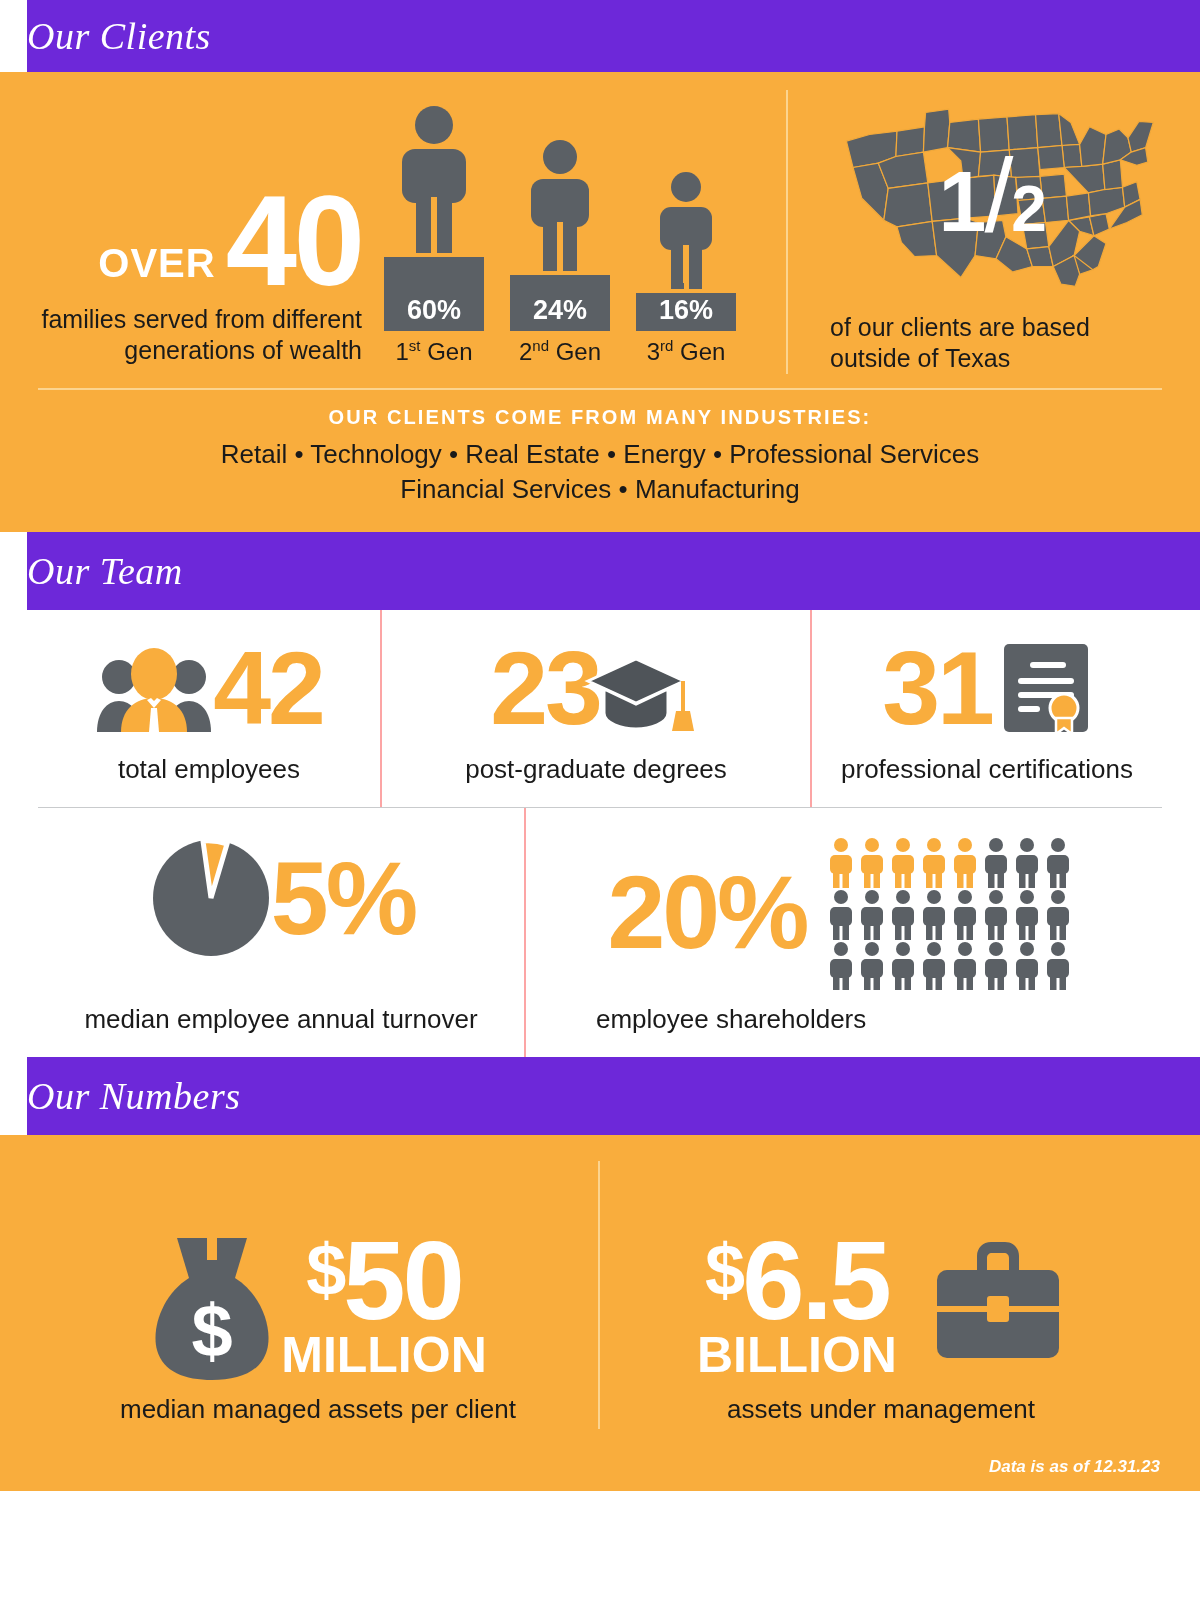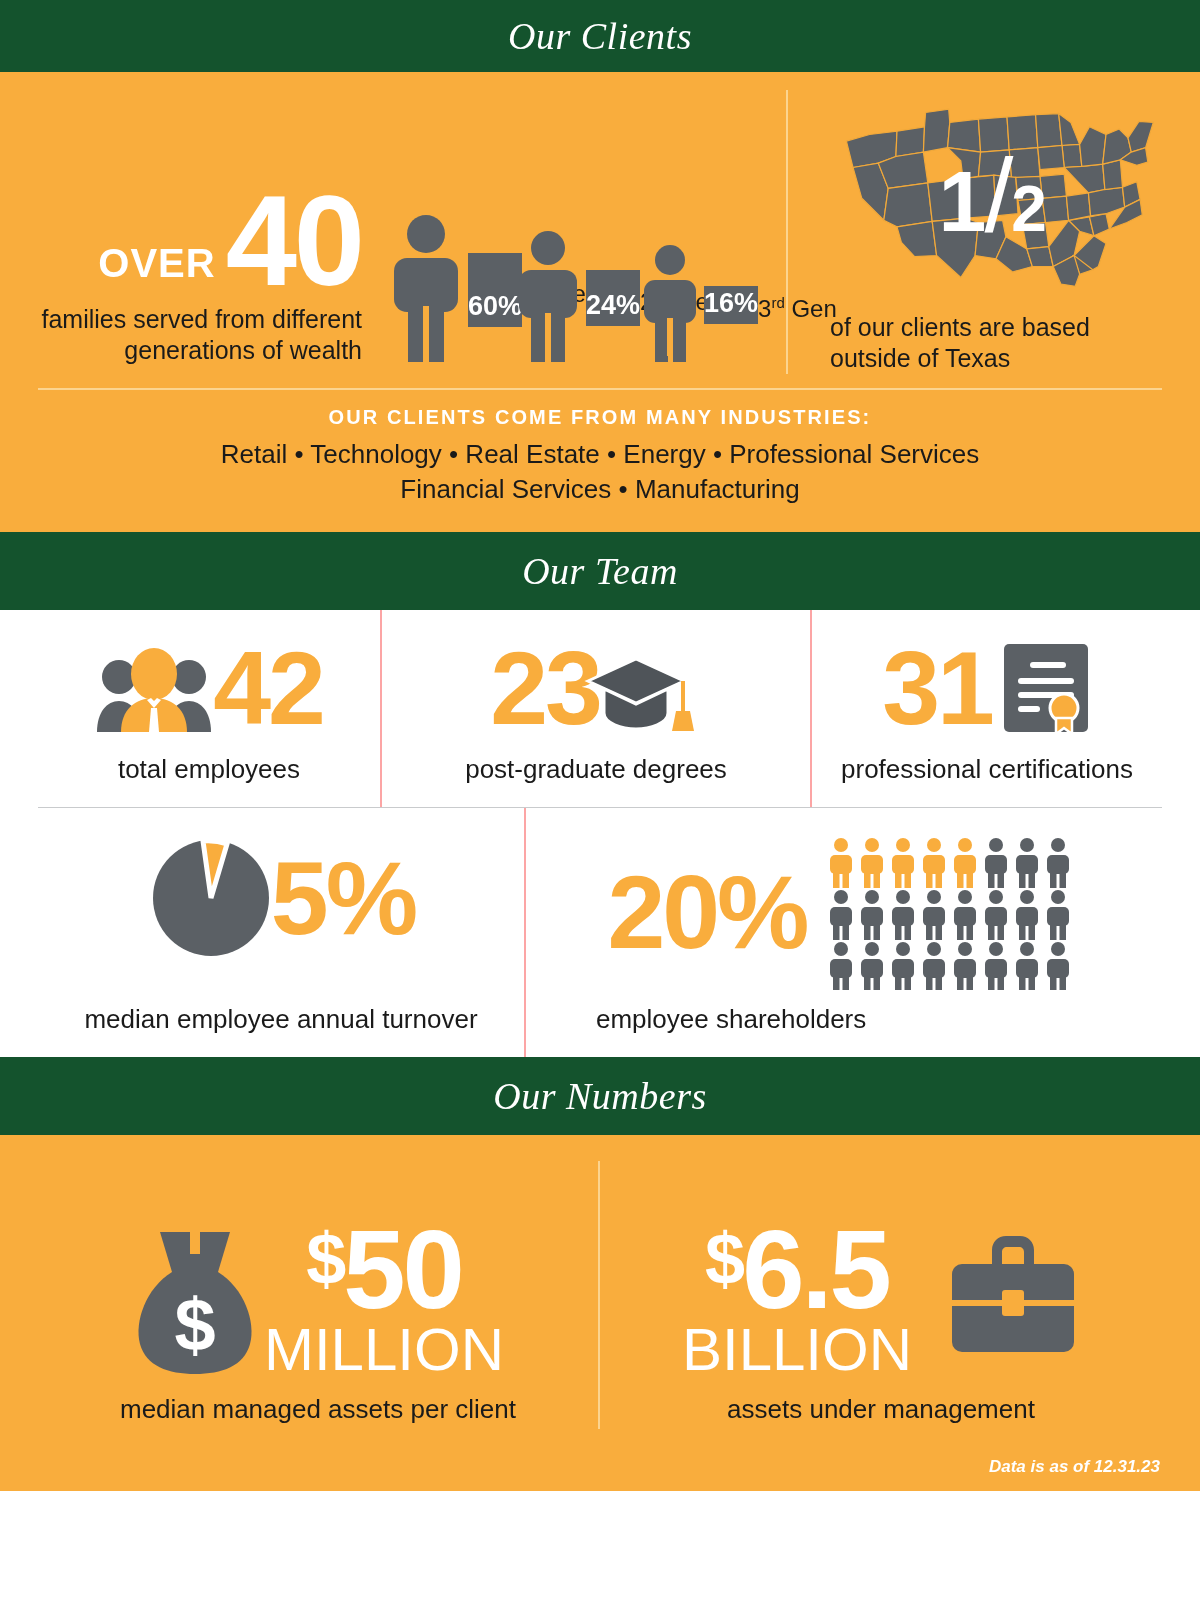--- a/index.html
+++ b/index.html
@@ -8,22 +8,22 @@
     font-family:"Liberation Sans", sans-serif;
     background:#ffffff;
     color:#1a1a1a;
     overflow:hidden;
   }
   .page { position:relative; width:1200px; height:1600px; }
 
   
   .band {
     height:72px;
-    background:#14532d;
-    display:flex; align-items:center; justify-content:center;
+    background:#6d28d9;
+    display:flex; align-items:center; justify-content:flex-start;margin-left:27px;
   }
   .band-title {
     font-family:"Liberation Serif", serif;
     font-style:italic;
     color:#ffffff;
     font-size:38px;
     letter-spacing:.5px;
   }
   .band--team { height:78px; }
   .band--numbers { height:78px; }
@@ -65,21 +65,21 @@
   }
   .over40-sub {
     font-size:25px;
     line-height:1.24;
     color:#1a1a1a;
     margin-top:4px;
   }
 
   
   .gens { display:flex; align-items:flex-end; gap:26px; padding-left:16px; }
-  .gen { width:100px; display:flex; flex-direction:row; align-items:center; }
+  .gen { width:100px; display:flex; flex-direction:column; align-items:center; }
   .gen-person { position:relative; }
   .gen-pedestal {
     width:100px;
     background:#5b6065;
     display:flex; align-items:flex-end; justify-content:center;
     padding-bottom:5px;
   }
   .gen-pct { color:#fff; font-weight:bold; font-size:27px; }
   .gen-label { font-size:24px; margin-top:6px; color:#1a1a1a; white-space:nowrap; }
   .gen-label sup { font-size:15px; vertical-align:super; }
@@ -179,22 +179,22 @@
   .money-row { display:flex; align-items:center; justify-content:center; gap:6px; }
   .money-figure { display:flex; flex-direction:column; align-items:center; }
   .money-val {
     color:#fff; font-weight:bold;
     font-size:112px; line-height:.92;
     letter-spacing:-3px;
     display:flex; align-items:flex-start;
   }
   .money-val .cur { font-size:72px; padding-top:8px; }
   .money-unit {
-    color:#fff; font-weight:normal;
-    font-size:60px; letter-spacing:0px;
+    color:#fff; font-weight:bold;
+    font-size:50px; letter-spacing:0px;
     margin-top:-6px;
   }
   .ncell-label { font-size:26px; color:#1a1a1a; margin-top:10px; white-space:nowrap; }
   .footnote {
     position:absolute;
     right:40px; bottom:14px;
     color:#fff; font-style:italic;
     font-size:17px;
     font-weight:bold;
   }

